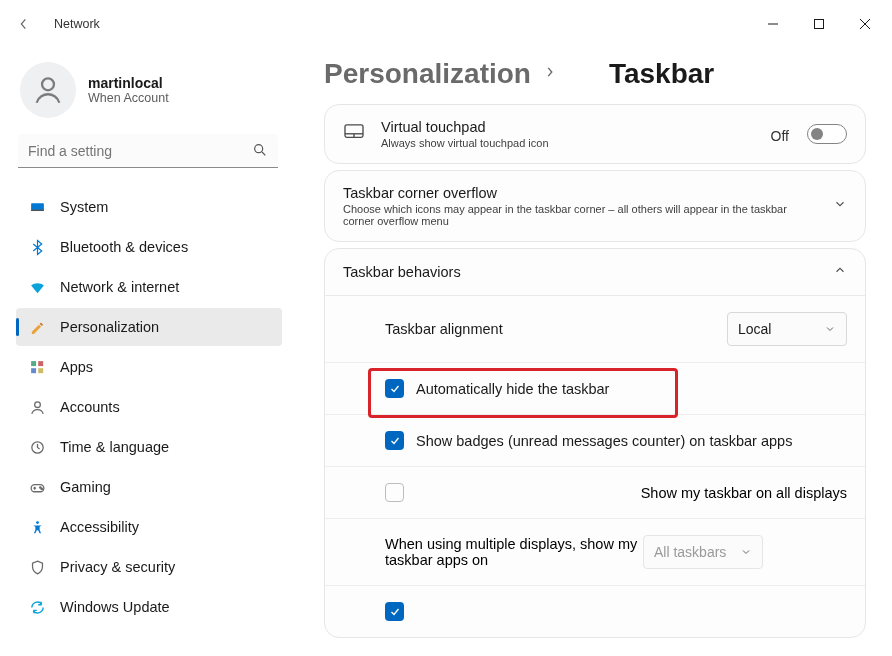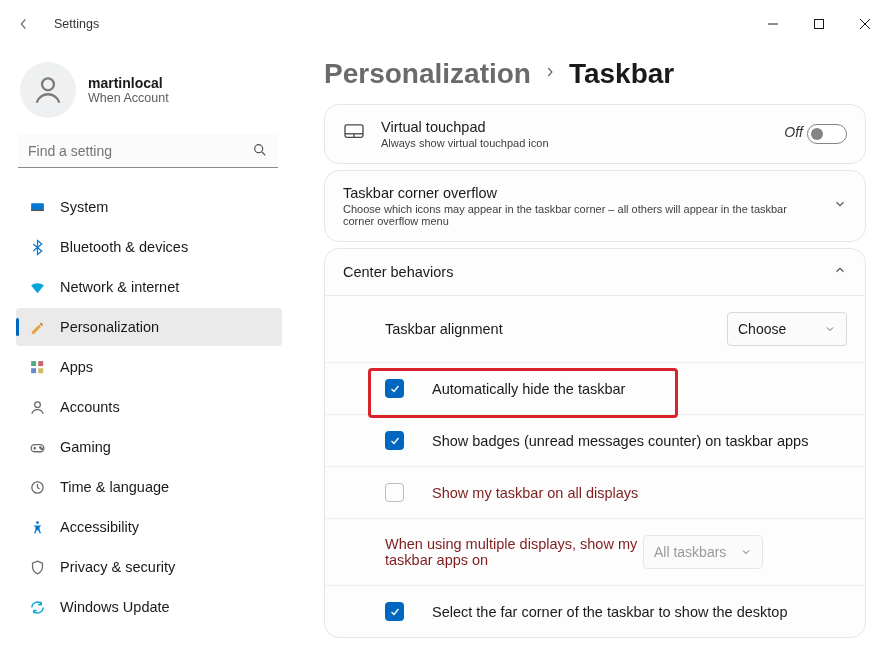--- a/index.html
+++ b/index.html
@@ -34,60 +34,60 @@
   .nav li.active { background:#eaeaea; }
   .nav li.active::before { content:""; position:absolute; left:0; top:10px; bottom:10px; width:3px; border-radius:2px; background:#0067c0; }
   .nav .micon { width:18px; display:flex; align-items:center; justify-content:center; }
   .nav .micon svg { width:17px; height:17px; }
 
   
   .main { flex:1; padding: 10px 26px 0 24px; overflow-y:auto; }
   .breadcrumb { display:flex; align-items:center; gap:12px; margin-bottom:14px; }
   .breadcrumb .bc1 { font-size:28px; font-weight:600; color:#6a6a6a; }
   .breadcrumb .sep svg { width:14px; height:14px; stroke:#6a6a6a; }
-  .breadcrumb .bc2 { font-size:28px; font-weight:600; color:#1a1a1a; }
+  .breadcrumb .bc2 { font-size:28px; font-weight:600; color:#1a1a1a;margin-left:40px; }
 
   .card { border:1px solid #e6e6e6; border-radius:15px; background:#fdfdfd; margin-bottom:6px; }
   .card .row { display:flex; align-items:center; padding:14px 18px; gap:16px; }
   .card .row .txt { flex:1; }
   .card .row .txt .hdr { font-size:14.5px; color:#1a1a1a; }
   .card .row .txt .sub { font-size:11px; color:#404040; margin-top:2px; }
   .card .icon-slot svg { width:22px; height:18px; fill:none; stroke:#4a4a4a; stroke-width:1.5; }
-  .toggle-off { display:flex; align-items:flex-start; gap:4px;font-style:italic; }
+  .toggle-off { display:flex; align-items:flex-end; gap:18px; }
   .toggle-off .lbl { font-size:14px; color:#333; }
   .switch { width:40px; height:20px; border-radius:10px; border:1px solid #848484; background:#fff; position:relative; }
   .switch::after { content:""; position:absolute; left:3px; top:3px; width:12px; height:12px; border-radius:50%; background:#848484; }
   .expand svg { width:14px; height:14px; stroke:#555; }
 
   .sub-list { border-top:1px solid #eaeaea; }
   .sub-item { display:flex; align-items:center; border-top:1px solid #eee; padding:16px 18px; }
   .sub-item:first-child { border-top:none; }
   .sub-item .lbl { flex:1; font-size:14.5px; padding-left: 42px; }
-  .sub-item.check .lbl { display:flex; align-items:center; gap:28px; padding-left:42px; }
+  .sub-item.check .lbl { display:flex; align-items:center; gap:12px; padding-left:42px; }
   .cbox { width:19px; height:19px; border-radius:4px; display:flex; align-items:center; justify-content:center; flex-shrink:0; }
   .cbox.checked { background:#0067c0; }
   .cbox.checked svg { width:12px; height:12px; stroke:#fff; stroke-width:2.6; fill:none; }
   .cbox.unchecked { border:1.5px solid #bdbdbd; }
-  .disabled .lbl { color:#7f1d1d; }
+  .disabled .lbl { color:#000000;justify-content:space-between; }
   .sel { min-width:120px; height:34px; border:1px solid #d9d9d9; border-radius:4px; background:#fbfbfb; display:flex; align-items:center; justify-content:space-between; padding:0 10px; font-size:14px; }
   .sel.disabled { color:#9a9a9a; border-color:#e6e6e6; }
   .sel svg { width:12px; height:12px; stroke:#666; }
 
   .highlight { border:3px solid #d8232a; border-radius:4px; position:absolute; }
 </style>
 </head>
 <body>
 
 <div class="titlebar">
   <div class="back">
     <svg viewBox="0 0 24 24" fill="none" stroke-width="1.8">
         <path d="M14 5l-6 7 6 7"></path>
       </svg>
   </div>
-  <div class="title-txt">Settings</div>
+  <div class="title-txt">Network</div>
   <div class="right">
     <div class="tb-btn">
       <svg viewBox="0 0 12 12">
           <line x1="1" y1="6" x2="11" y2="6"></line>
         </svg>
     </div>
     <div class="tb-btn">
       <svg viewBox="0 0 12 12" fill="none">
           <rect x="1.5" y="1.5" width="9" height="9"></rect>
         </svg>
@@ -178,36 +178,36 @@
             <svg viewBox="0 0 24 24" fill="none" stroke="#6a6a6a" stroke-width="1.8">
               <circle cx="12" cy="8" r="4"></circle>
               <path d="M4 21c1-4 5-6 8-6s7 2 8 6"></path>
             </svg>
           </span>
         <span>Accounts</span>
       </li>
       <li>
         <span class="micon">
             <svg viewBox="0 0 24 24" fill="none" stroke="#6a6a6a" stroke-width="1.8">
+              <circle cx="12" cy="12" r="8"></circle>
+              <path d="M12 7v5l3 2"></path>
+            </svg>
+          </span>
+        <span>Time &amp; language</span>
+      </li>
+      <li>
+        <span class="micon">
+            <svg viewBox="0 0 24 24" fill="none" stroke="#6a6a6a" stroke-width="1.8">
               <rect x="3" y="8" width="18" height="10" rx="5"></rect>
               <path d="M8 11v4M6 13h4"></path>
               <circle cx="16" cy="12" r="1" fill="#6a6a6a"></circle>
               <circle cx="18" cy="14" r="1" fill="#6a6a6a"></circle>
             </svg>
           </span>
         <span>Gaming</span>
-      </li>
-      <li>
-        <span class="micon">
-            <svg viewBox="0 0 24 24" fill="none" stroke="#6a6a6a" stroke-width="1.8">
-              <circle cx="12" cy="12" r="8"></circle>
-              <path d="M12 7v5l3 2"></path>
-            </svg>
-          </span>
-        <span>Time &amp; language</span>
       </li>
       <li>
         <span class="micon">
             <svg viewBox="0 0 24 24" fill="#0078d4">
               <circle cx="12" cy="5" r="2"></circle>
               <path d="M6 9h12l-3 2v4l2 5h-2l-2-4h-2l-2 4H7l2-5v-4z"></path>
             </svg>
           </span>
         <span>Accessibility</span>
       </li>
@@ -268,32 +268,32 @@
         </div>
         <span class="expand"><svg viewBox="0 0 24 24" fill="none" stroke-width="2">
               <path d="M6 9l6 6 6-6"></path>
             </svg></span>
       </div>
     </div>
 
     <div class="card">
       <div class="row">
         <div class="txt">
-          <div class="hdr">Center behaviors</div>
+          <div class="hdr">Taskbar behaviors</div>
         </div>
         <span class="expand"><svg viewBox="0 0 24 24" fill="none" stroke-width="2">
               <path d="M6 15l6-6 6 6"></path>
             </svg></span>
       </div>
 
       <div class="sub-list">
         <div class="sub-item">
           <div class="lbl">Taskbar alignment</div>
           <div class="sel">
-            <span>Choose</span>
+            <span>Local</span>
             <svg viewBox="0 0 24 24" fill="none" stroke-width="2">
                 <path d="M6 9l6 6 6-6"></path>
               </svg>
           </div>
         </div>
 
         <div class="sub-item check" style="position:relative">
           <div class="lbl">
             <span class="cbox checked">
                 <svg viewBox="0 0 24 24">
@@ -332,21 +332,20 @@
           </div>
         </div>
 
         <div class="sub-item check">
           <div class="lbl">
             <span class="cbox checked">
                 <svg viewBox="0 0 24 24">
                   <path d="M5 12l5 5 9-11"></path>
                 </svg>
               </span>
-            <span>Select the far corner of the taskbar to show the desktop</span>
           </div>
         </div>
       </div>
     </div>
   </div>
 </div>
 
 <div class="highlight" style="left:368px; top:368px; width:310px; height:50px;"></div>
 
 </body></html>

